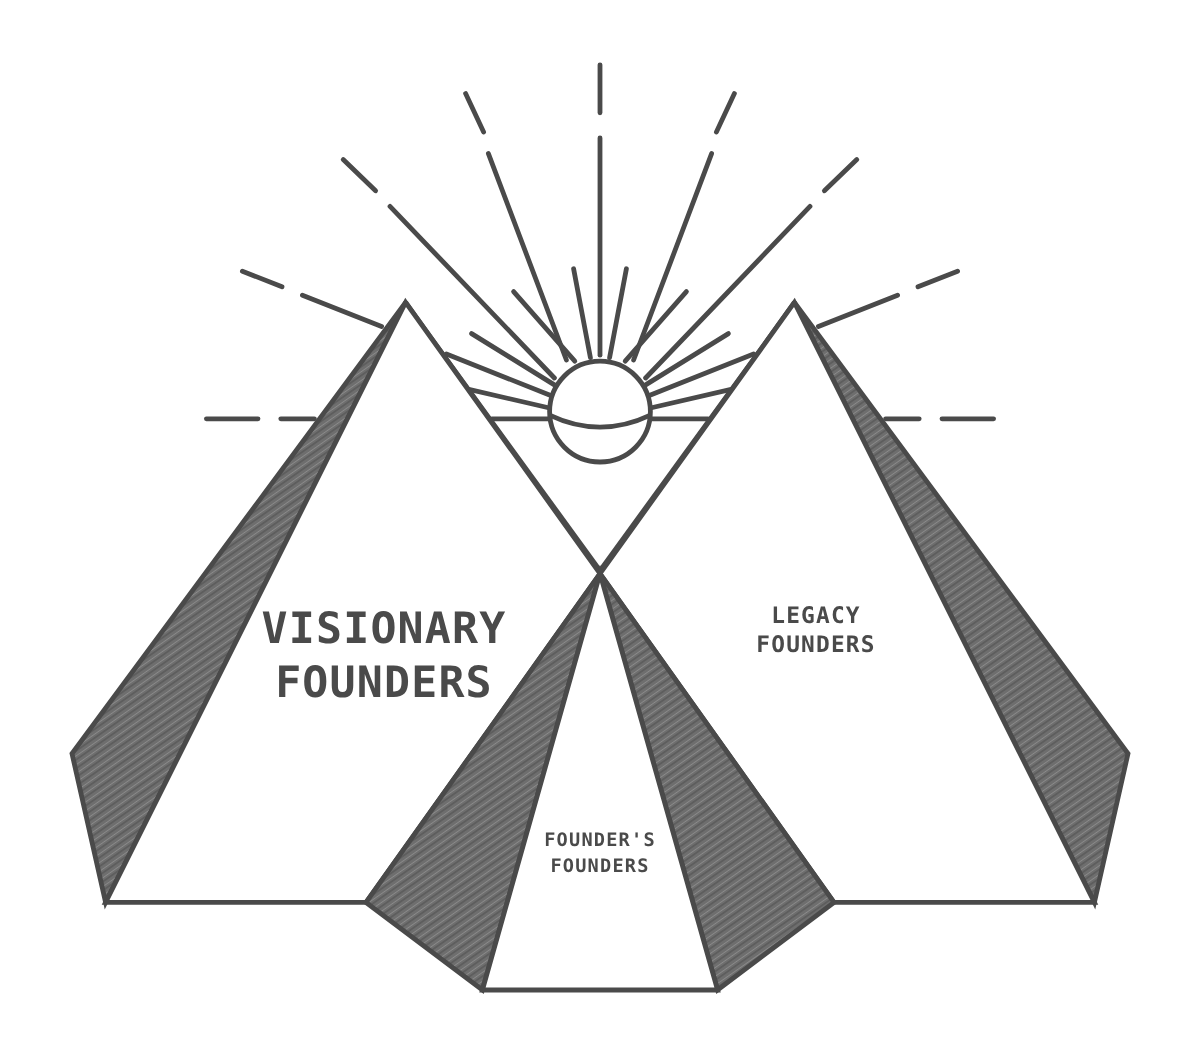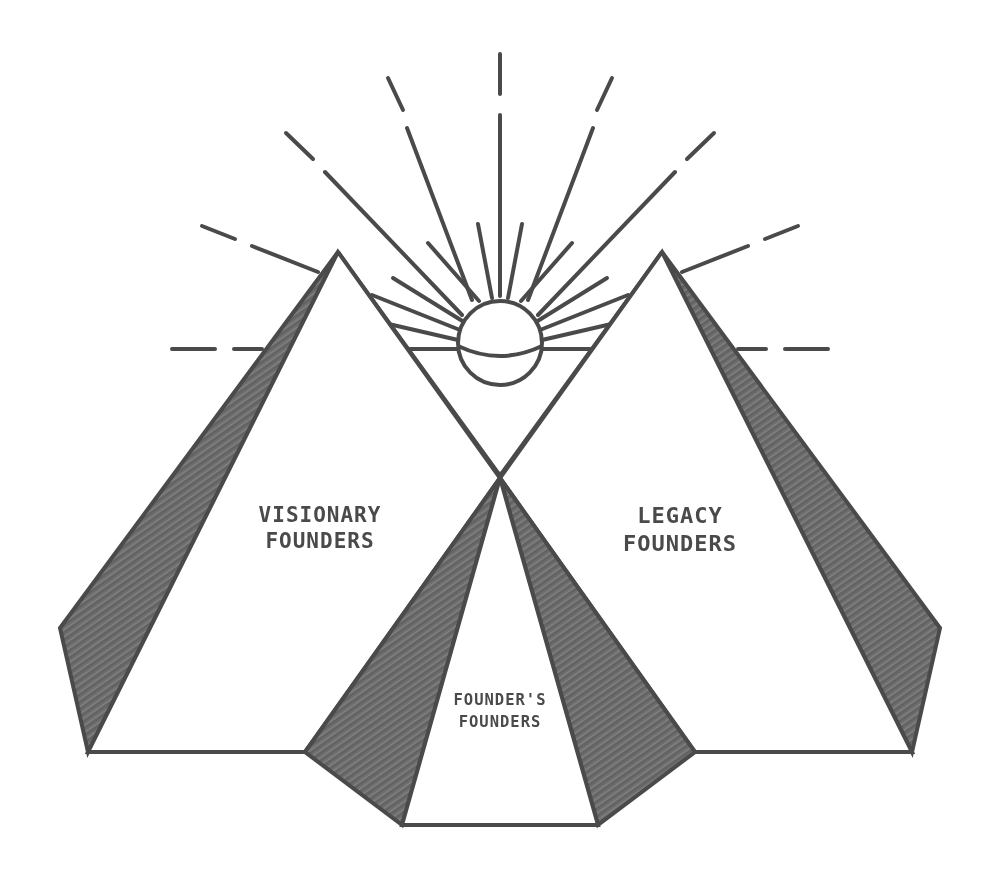--- a/index.html
+++ b/index.html
@@ -8,22 +8,22 @@
     .label {
       position: absolute;
       color: #4a4a4a;
       font-family: "DejaVu Sans Mono", "Liberation Mono", monospace;
       font-weight: bold;
       text-align: center;
       line-height: 1.25;
       letter-spacing: 1px;
     }
     .label span { display: block; }
-    .lbl-visionary { left: 200px; top: 502px; width: 240px; font-size: 21px; }
-    .lbl-legacy { left: 560px; top: 502px; width: 240px; font-size: 22px; }
+    .lbl-visionary { left: 200px; top: 502px; width: 240px; font-size: 36px; }
+    .lbl-legacy { left: 560px; top: 502px; width: 240px; font-size: 19px; }
     .lbl-mindset { left: 420px; top: 690px; width: 160px; font-size: 15.5px; line-height: 1.4; text-align: center; }
   </style>
 </head>
 <body>
 
 <svg id="canvas" width="1000" height="879" viewBox="0 0 1000 879" xmlns="http://www.w3.org/2000/svg">
   <defs>
     <pattern id="hatch" patternUnits="userSpaceOnUse" width="6" height="6" patternTransform="rotate(55)">
       <rect width="6" height="6" fill="#6e6e6e"></rect>
       <line x1="0" y1="0" x2="0" y2="6" stroke="#8c8c8c" stroke-width="1.4"></line>

